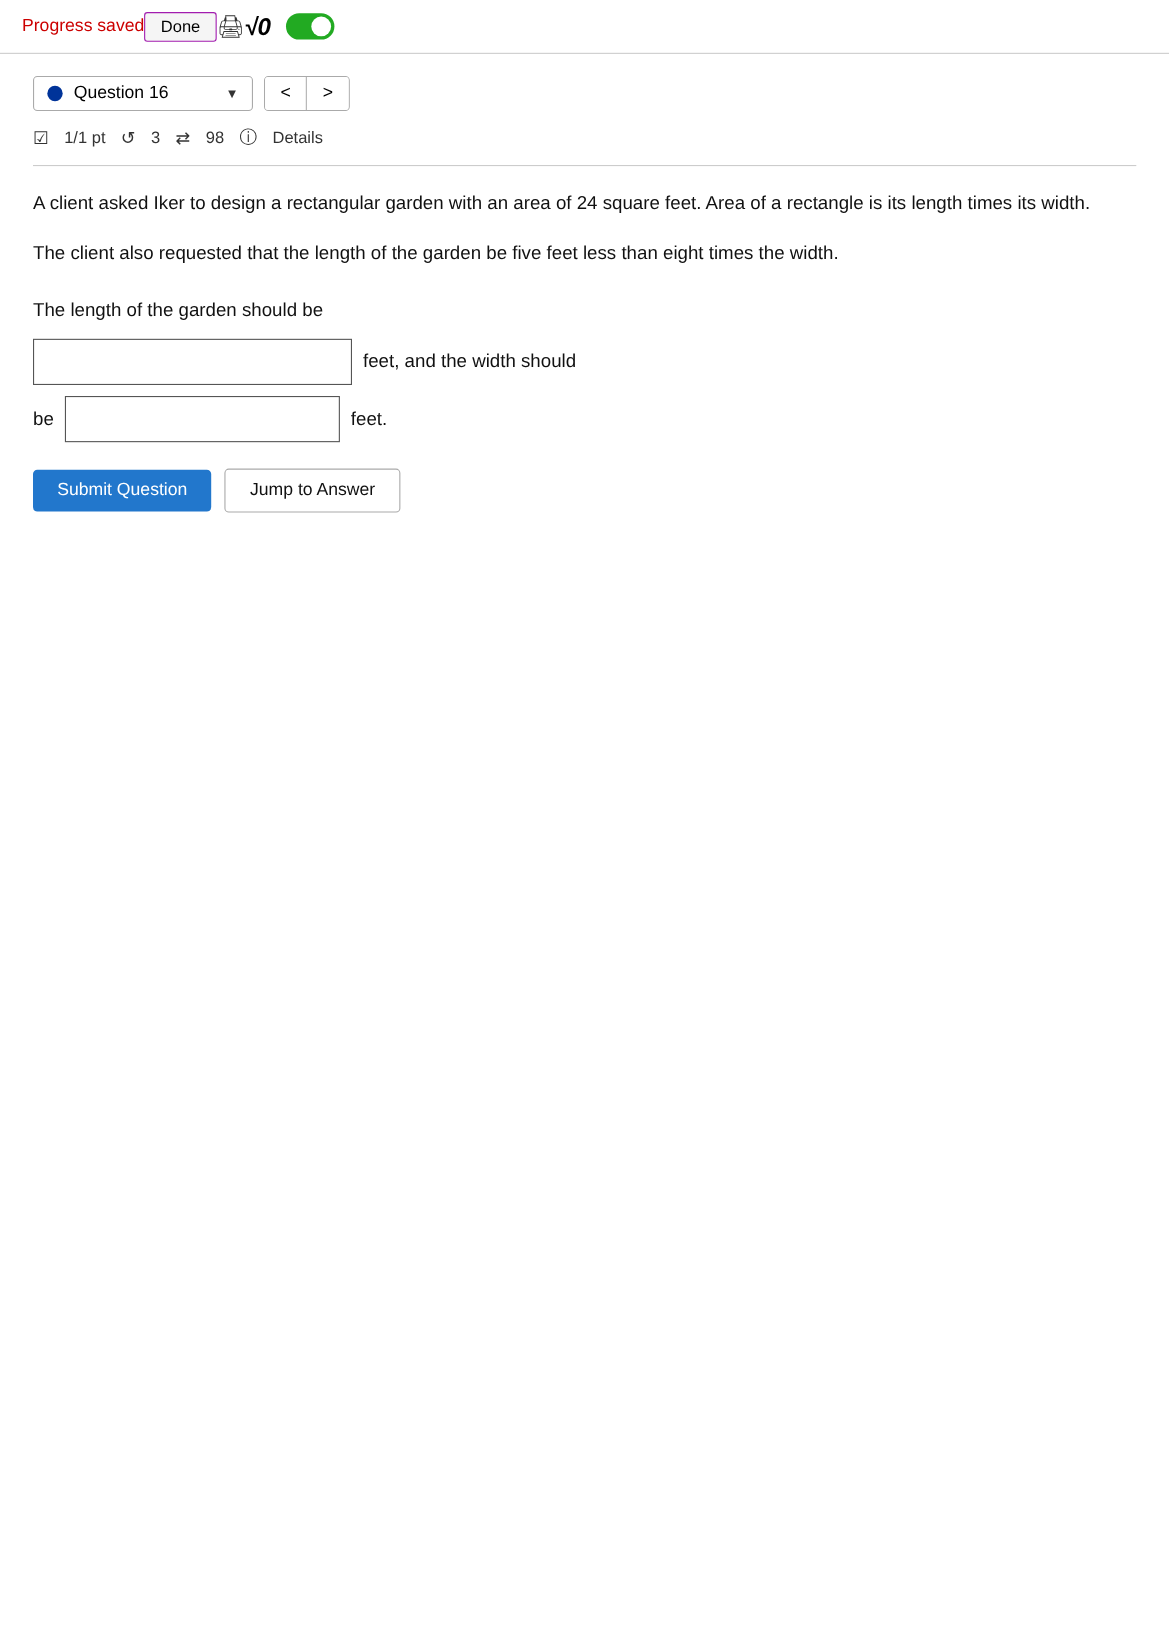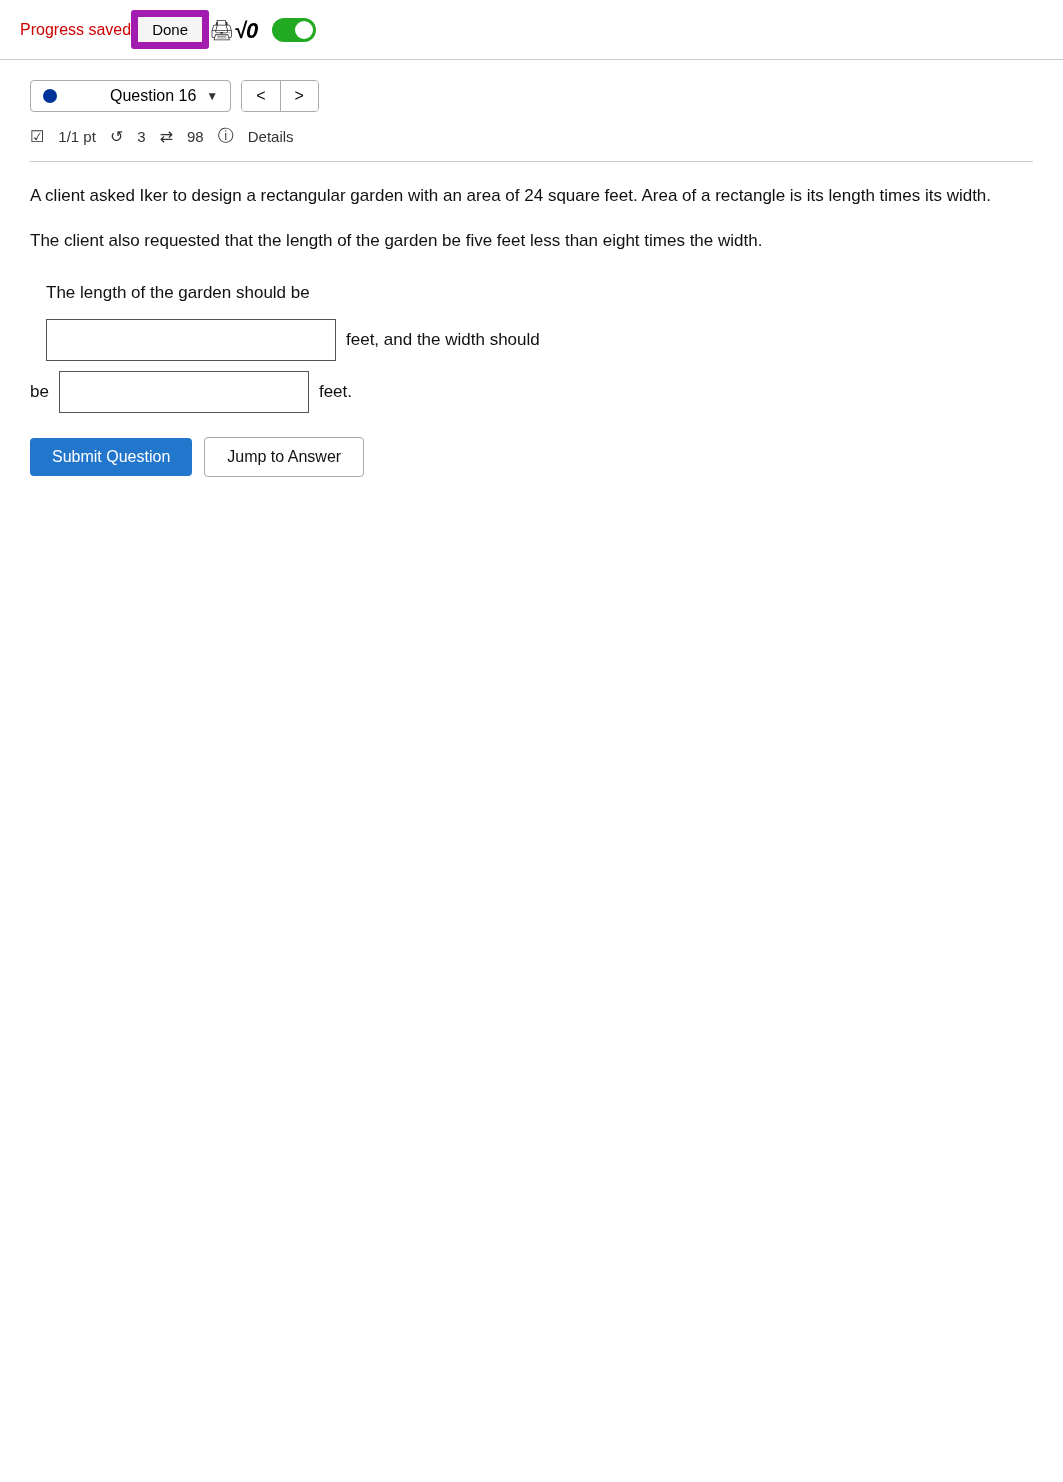--- a/index.html
+++ b/index.html
@@ -23,21 +23,21 @@
       border-bottom: 1px solid #ccc;
     }
 
     .progress-saved-label {
       color: #cc0000;
       font-size: 16px;
       font-weight: normal;
     }
 
     .done-button {
-      border: 7px solid #a21caf;
+      border: 1px solid #a21caf;
       background: #f5f5f5;
       padding: 4px 14px;
       font-size: 15px;
       cursor: pointer;
       border-radius: 3px;
     }
 
     .print-icon {
       font-size: 20px;
       cursor: pointer;
@@ -100,21 +100,20 @@
       width: 14px;
       height: 14px;
       background: #003399;
       border-radius: 50%;
       display: inline-block;
     }
 
     .question-label {
       flex: 1;
       font-size: 16px;
-      margin-left: 43px;
     }
 
     .chevron-down {
       font-size: 12px;
       color: #333;
     }
 
     .nav-buttons {
       display: flex;
       border: 1px solid #aaa;
@@ -161,21 +160,20 @@
       font-size: 17px;
       color: #111;
       line-height: 1.8;
     }
 
     .answer-row-1 {
       display: flex;
       align-items: center;
       gap: 10px;
       margin-bottom: 10px;
-      margin-left: 16px;
     }
 
     .answer-row-2 {
       display: flex;
       align-items: center;
       gap: 10px;
       margin-bottom: 24px;
     }
 
     .answer-input-long {

